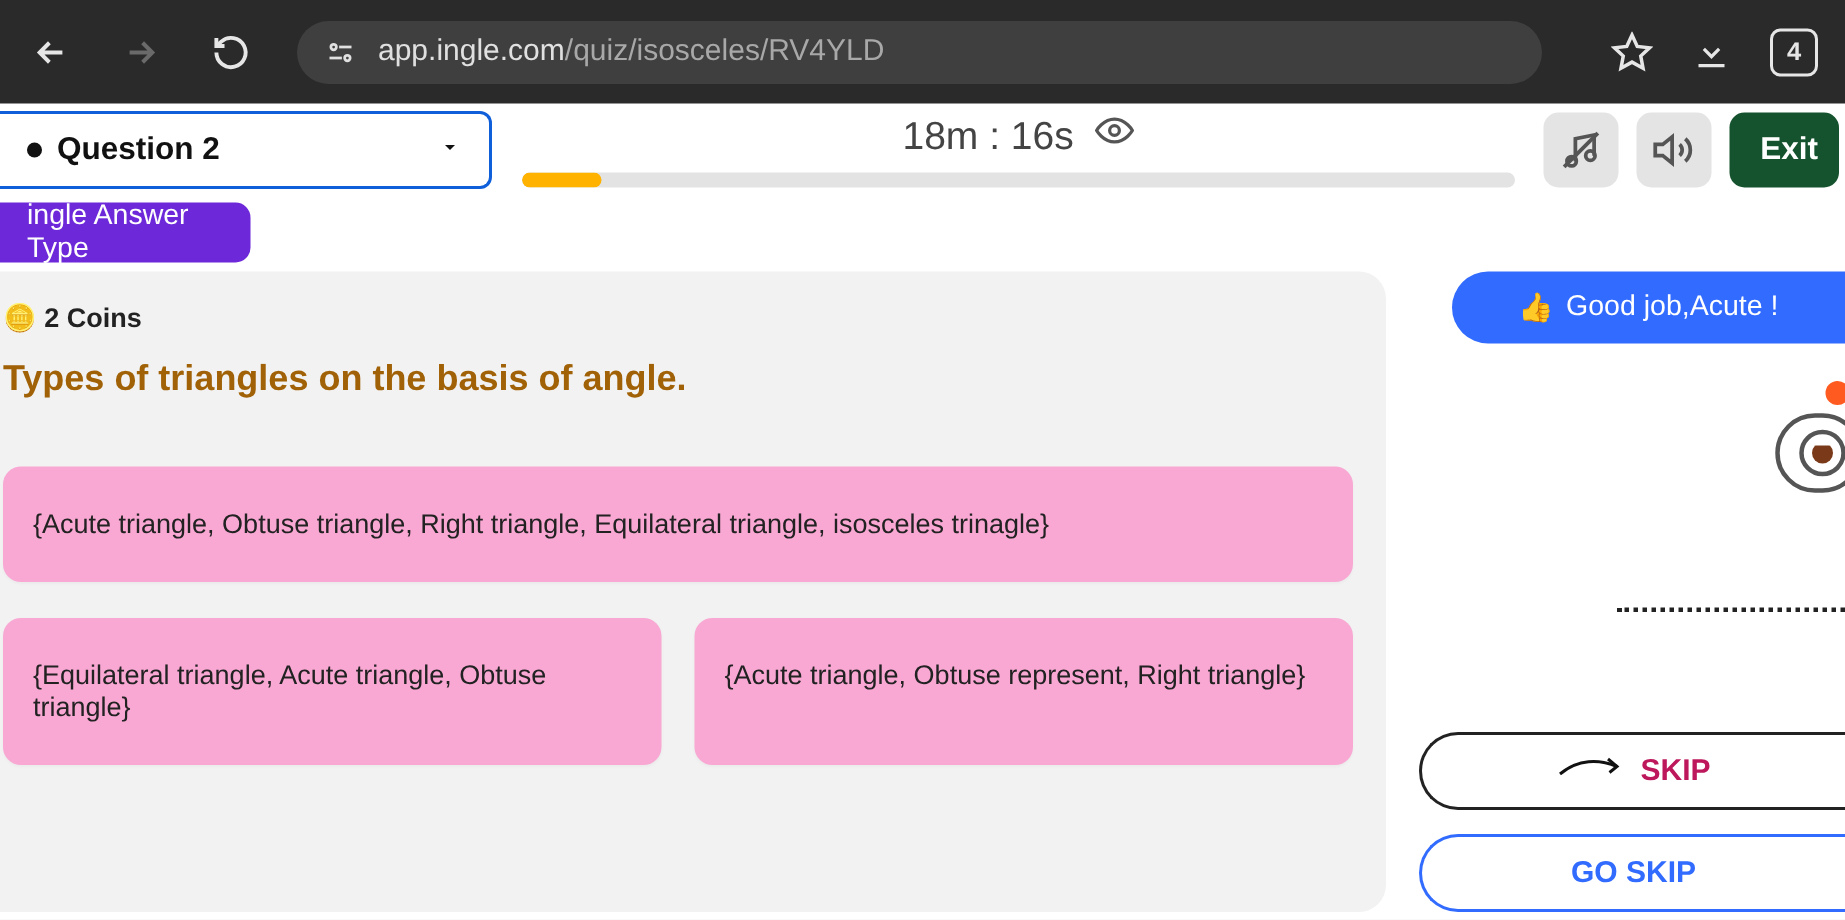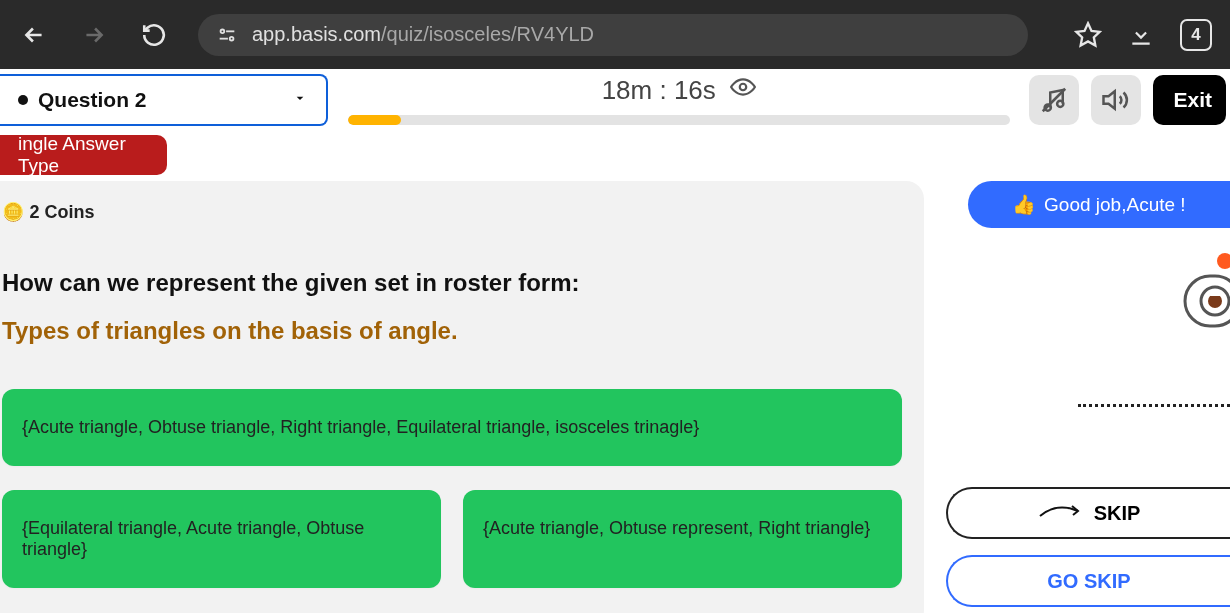--- a/index.html
+++ b/index.html
@@ -27,48 +27,48 @@
     .qsel-caret svg { fill:#111; }
     
     .center-area { flex: 1; display: flex; flex-direction: column; align-items: center; position: relative; }
     .timer-row { display: flex; align-items: center; gap: 14px; color: #444; font-size: 26px; margin-top: -2px; }
     .eye-icon svg { stroke:#555; }
     .progress-bar { width: 662px; height: 10px; background: #e3e3e3; border-radius: 6px; margin-top: 8px; overflow: hidden; }
     .progress-fill { height:100%; background:#ffb300; border-radius: 6px; width: 8%; }
     
     .control-btns { display:flex; gap:12px; align-items:center; margin-right: 4px; }
     .square-btn { width: 50px; height: 50px; background:#e4e4e4; border-radius: 10px; display:flex; align-items:center; justify-content:center; cursor:pointer; }
-    .exit-btn { background:#000000; color:#fff; height:50px; border-radius: 10px; padding: 0 14px 0 20px; display:flex; align-items:center; font-size:21px; font-weight:600; cursor:pointer; }
-    
-    
-    .answer-chip { background:#b91c1c; color:#fff; height:40px; display:flex; align-items:center; padding: 0 18px; border-top-right-radius: 10px; border-bottom-right-radius: 10px; font-size:19px; font-weight:500; width: 167px; margin-top: 10px; }
+    .exit-btn { background:#14532d; color:#fff; height:50px; border-radius: 10px; padding: 0 14px 0 20px; display:flex; align-items:center; font-size:21px; font-weight:600; cursor:pointer; }
+    
+    
+    .answer-chip { background:#6d28d9; color:#fff; height:40px; display:flex; align-items:center; padding: 0 18px; border-top-right-radius: 10px; border-bottom-right-radius: 10px; font-size:19px; font-weight:500; width: 167px; margin-top: 10px; }
     
     
     .main-area { display:flex; gap: 22px; padding-right: 0; margin-top: 6px; }
     .question-panel { flex:1; background:#f2f2f2; border-top-right-radius: 18px; border-bottom-right-radius: 18px; padding: 20px 22px 40px 2px; min-height: 420px; max-width: 924px; }
     .coins-row { font-size:18px; font-weight:600; color:#222; }
     .coin-icon { color:#f7a900; }
     .question-text { font-size:24px; font-weight:700; color:#111; margin-top: 42px; line-height: 1.5; }
     .question-sub { font-size:24px; font-weight:700; color:#a16207; margin-top: 16px; }
     
     .options-wrap { margin-top: 44px; display:flex; flex-direction:column; gap: 24px; }
     .option-row { display:flex; gap: 22px; }
-    .option-card { background:#22c55e; border-radius: 12px; padding: 28px 20px; font-size:18px; color:#222; cursor:pointer; box-shadow: 0 1px 2px rgba(0,0,0,0.03); flex:1; }
+    .option-card { background:#f9a8d4; border-radius: 12px; padding: 28px 20px; font-size:18px; color:#222; cursor:pointer; box-shadow: 0 1px 2px rgba(0,0,0,0.03); flex:1; }
     .option-full { width: 100%; }
     
     
     .side-panel { width: 284px; display:flex; flex-direction:column; gap: 18px; position: relative; padding-right: 0; }
     .good-job-bubble { background:#316bff; color:#fff; border-radius: 24px; padding: 12px 24px; font-size:19px; display:flex; align-items:center; gap:8px; justify-content:center; border-top-right-radius: 0; border-bottom-right-radius: 0; margin-left: 22px; }
     .mascot-area { position:relative; height:140px; }
     .mascot { position:absolute; right:-10px; top:0; }
     .dotted-line { border:none; border-top:3px dotted #222; margin-left: 132px; }
     
     .action-buttons { display:flex; flex-direction:column; gap:16px; margin-top: 62px; }
     .pill-btn { height:52px; border-radius: 30px; display:flex; align-items:center; justify-content:center; font-size:20px; font-weight:700; cursor:pointer; gap:12px; border:2px solid #222; background:#fff; border-right: none; border-top-right-radius: 0; border-bottom-right-radius: 0; }
-    .pill-btn.skip { color:#000000; }
+    .pill-btn.skip { color:#be185d; }
     .pill-btn.goback { color:#316bff; border-color:#316bff; border-width:2px; }
     .skip-arrow svg { stroke:#111; }
   </style>
 </head>
 <body>
 
 <div class="browser-bar">
   <div class="nav-btn">
     <svg width="26" height="26" viewBox="0 0 24 24" fill="none" stroke-width="2.4">
         <path d="M19 12H5M11 18l-6-6 6-6"></path>
@@ -87,21 +87,21 @@
   </div>
   <div class="address-wrap">
     <span class="site-icon">
       <svg width="22" height="22" viewBox="0 0 24 24" fill="none" stroke="#e0e0e0" stroke-width="2">
           <circle cx="7" cy="8" r="2"></circle>
           <line x1="11" y1="8" x2="20" y2="8"></line>
           <line x1="4" y1="16" x2="13" y2="16"></line>
           <circle cx="17" cy="16" r="2"></circle>
         </svg>
     </span>
-    <span class="address-text"><span>app.basis.com</span><span class="url-path">/quiz/isosceles/RV4YLD</span></span>
+    <span class="address-text"><span>app.ingle.com</span><span class="url-path">/quiz/isosceles/RV4YLD</span></span>
   </div>
   <div class="right-icons">
     <div class="icon-btn">
       <svg width="28" height="28" viewBox="0 0 24 24" fill="none" stroke="#e6e6e6" stroke-width="2">
           <polygon points="12 2 15 8.5 22 9.3 17 14 18.3 21 12 17.5 5.7 21 7 14 2 9.3 9 8.5 12 2"></polygon>
         </svg>
     </div>
     <div class="icon-btn">
       <svg width="26" height="26" viewBox="0 0 24 24" fill="#e6e6e6">
           <path d="M12 3v10l4-4 1.4 1.4L12 16 6.6 10.4 8 9l4 4V3h0zM4 19h16v2H4z"></path>
@@ -158,21 +158,20 @@
 </div>
 
 <div class="answer-chip">ingle Answer Type</div>
 
 <div class="main-area">
   <div class="question-panel">
     <div class="coins-row">
       <span class="coin-icon">🪙</span>
       <span>2 Coins</span>
     </div>
-    <div class="question-text">How can we represent the given set in roster form:</div>
     <div class="question-sub">Types of triangles on the basis of angle.</div>
 
     <div class="options-wrap">
       <div class="option-row">
         <div class="option-card option-full">{Acute triangle, Obtuse triangle, Right triangle, Equilateral triangle, isosceles trinagle}</div>
       </div>
       <div class="option-row">
         <div class="option-card">{Equilateral triangle, Acute triangle, Obtuse triangle}</div>
         <div class="option-card">{Acute triangle, Obtuse represent, Right triangle}</div>
       </div>

